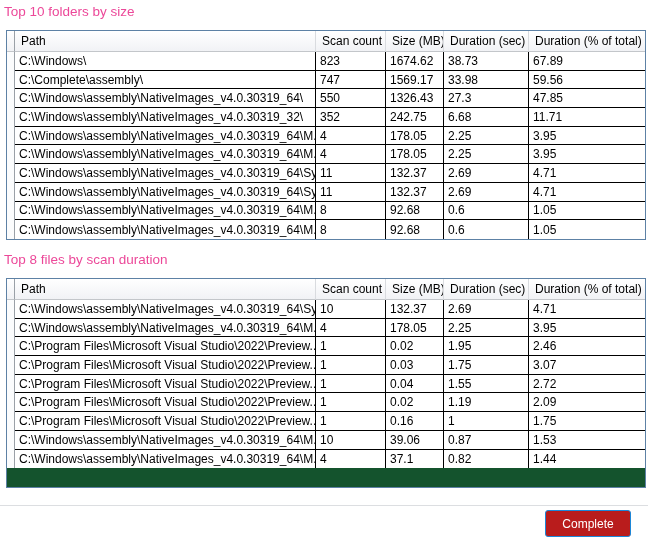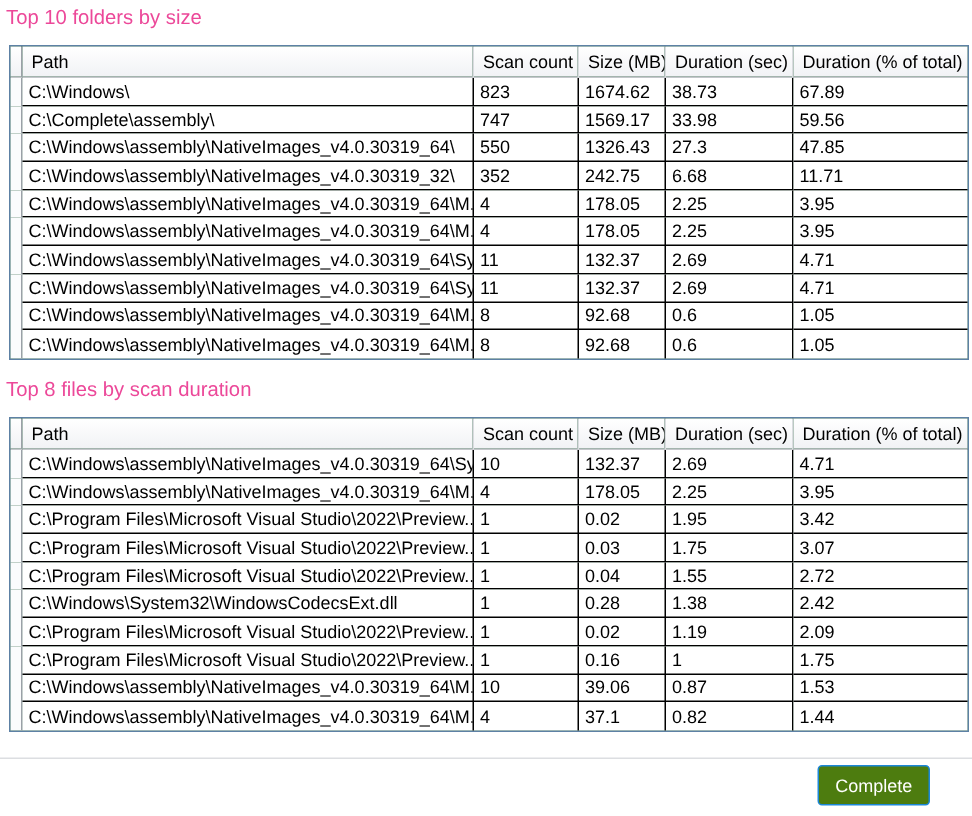--- a/index.html
+++ b/index.html
@@ -55,22 +55,22 @@
   table.grid th:nth-child(1), table.grid td:nth-child(1){width:8px;}
   table.grid th:nth-child(2), table.grid td:nth-child(2){width:301px;}
   table.grid th:nth-child(3), table.grid td:nth-child(3){width:70px;}
   table.grid th:nth-child(4), table.grid td:nth-child(4){width:58px;}
   table.grid th:nth-child(5), table.grid td:nth-child(5){width:85px;}
   .footer-divider{
     position:absolute;left:0;top:505px;width:648px;height:0;
     border-top:1px solid #dcdee1;
   }
   .complete-button{
-    position:absolute;left:545px;top:510px;width:75px;height:27px;
-    background:#4d7c0f;border:1px solid #1c87d8;border-radius:3px;
+    position:absolute;left:545px;top:510px;width:86px;height:27px;
+    background:#b91c1c;border:1px solid #1c87d8;border-radius:3px;
     color:#ffffff;font-size:12px;line-height:25px;text-align:center;
     font-family:"Liberation Sans","DejaVu Sans",sans-serif;
     cursor:pointer;box-sizing:border-box;
   }
 </style>
 </head>
 <body>
 
 <div class="section-title title-1">Top 10 folders by size</div>
 
@@ -201,45 +201,37 @@
           <td>178.05</td>
           <td>2.25</td>
           <td>3.95</td>
         </tr>
         <tr>
           <td class="strip"></td>
           <td>C:\Program Files\Microsoft Visual Studio\2022\Preview...</td>
           <td>1</td>
           <td>0.02</td>
           <td>1.95</td>
-          <td>3.42</td>
+          <td>2.46</td>
         </tr>
         <tr>
           <td class="strip"></td>
           <td>C:\Program Files\Microsoft Visual Studio\2022\Preview...</td>
           <td>1</td>
           <td>0.03</td>
           <td>1.75</td>
           <td>3.07</td>
         </tr>
         <tr>
           <td class="strip"></td>
           <td>C:\Program Files\Microsoft Visual Studio\2022\Preview...</td>
           <td>1</td>
           <td>0.04</td>
           <td>1.55</td>
           <td>2.72</td>
-        </tr>
-        <tr>
-          <td class="strip"></td>
-          <td>C:\Windows\System32\WindowsCodecsExt.dll</td>
-          <td>1</td>
-          <td>0.28</td>
-          <td>1.38</td>
-          <td>2.42</td>
         </tr>
         <tr>
           <td class="strip"></td>
           <td>C:\Program Files\Microsoft Visual Studio\2022\Preview...</td>
           <td>1</td>
           <td>0.02</td>
           <td>1.19</td>
           <td>2.09</td>
         </tr>
         <tr>

